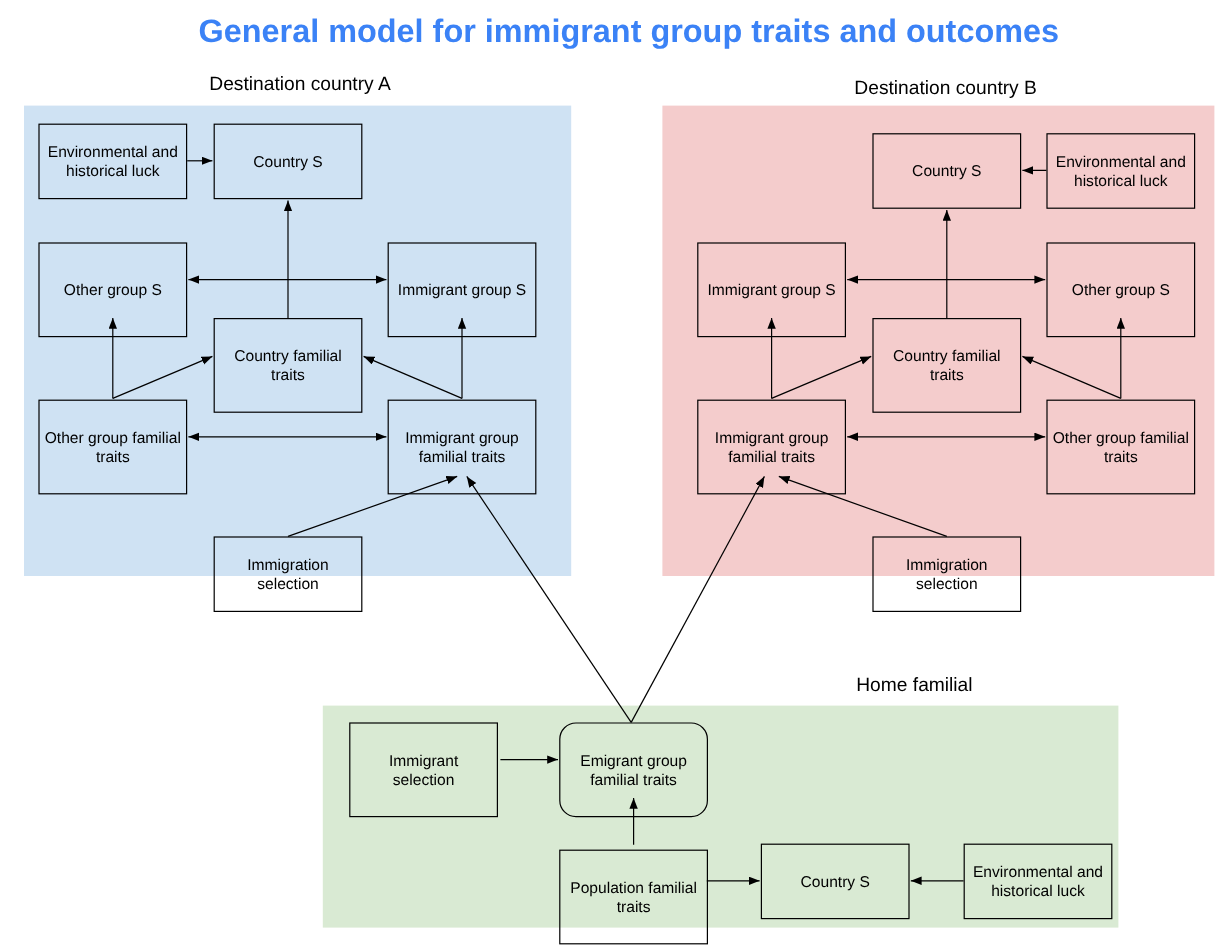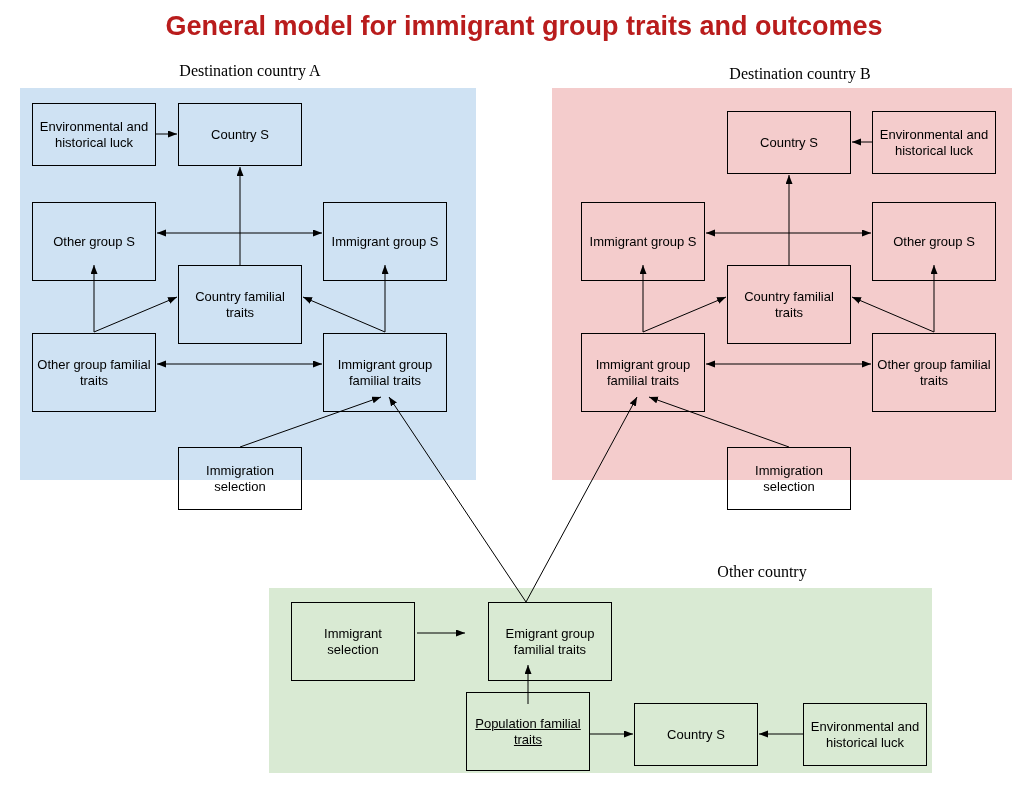--- a/index.html
+++ b/index.html
@@ -17,31 +17,30 @@
   }
   .title {
     position: absolute;
     left: 524px;
     top: 10px;
     transform: translateX(-50%);
     margin: 0;
     font-size: 27px;
     line-height: 32px;
     font-weight: bold;
-    color: #b91c1c;
+    color: #3b82f6;
     white-space: nowrap;
   }
   .region-label {
     position: absolute;
     transform: translateX(-50%);
     font-size: 16px;
     line-height: 19px;
     color: #000000;
     white-space: nowrap;
-    font-family: Liberation Serif, serif;
   }
   .region-bg {
     position: absolute;
   }
   .bg-a { left: 20px;  top: 88px;  width: 456px; height: 392px; background: #cfe2f3; }
   .bg-b { left: 552px; top: 88px;  width: 460px; height: 392px; background: #f4cccc; }
   .bg-h { left: 269px; top: 588px; width: 663px; height: 185px; background: #d9ead3; }
   .box {
     position: absolute;
     box-sizing: border-box;
@@ -77,22 +76,22 @@
 
 <div class="canvas">
 
   <h1 class="title">General model for immigrant group traits and outcomes</h1>
 
   <div class="region-bg bg-a"></div>
   <div class="region-bg bg-b"></div>
   <div class="region-bg bg-h"></div>
 
   <div class="region-label" style="left:250px; top:61px;">Destination country A</div>
-  <div class="region-label" style="left:788px; top:64px;margin-left:12px;">Destination country B</div>
-  <div class="region-label" style="left:762px; top:562px;">Other country</div>
+  <div class="region-label" style="left:788px; top:64px;">Destination country B</div>
+  <div class="region-label" style="left:762px; top:562px;">Home familial</div>
 
   <div class="box" style="left:32px;  top:103px; height:63px;">Environmental and
 historical luck</div>
   <div class="box" style="left:178px; top:103px; height:63px;">Country S</div>
   <div class="box" style="left:32px;  top:202px;">Other group S</div>
   <div class="box" style="left:323px; top:202px;">Immigrant group S</div>
   <div class="box" style="left:178px; top:265px;">Country familial
 traits</div>
   <div class="box" style="left:32px;  top:333px;">Other group familial
 traits</div>
@@ -110,23 +109,23 @@
 traits</div>
   <div class="box" style="left:581px; top:333px;">Immigrant group
 familial traits</div>
   <div class="box" style="left:872px; top:333px;">Other group familial
 traits</div>
   <div class="box" style="left:727px; top:447px; height:63px;">Immigration
 selection</div>
 
   <div class="box" style="left:291px; top:602px;">Immigrant
 selection</div>
-  <div class="box" style="left:488px; top:602px;">Emigrant group
+  <div class="box" style="left:466px; top:602px;border-radius:14px;">Emigrant group
 familial traits</div>
-  <div class="box" style="left:466px; top:692px;text-decoration:underline;">Population familial
+  <div class="box" style="left:466px; top:708px;">Population familial
 traits</div>
   <div class="box" style="left:634px; top:703px; height:63px;">Country S</div>
   <div class="box" style="left:803px; top:703px; height:63px;">Environmental and
 historical luck</div>
 
   <svg class="arrows" viewBox="0 0 1024 793">
     <defs>
       <marker id="ah" markerWidth="10" markerHeight="8" refX="9" refY="3.5" orient="auto-start-reverse" markerUnits="userSpaceOnUse">
         <path d="M0,0 L9,3.5 L0,7 z" fill="#000000"></path>
       </marker>

